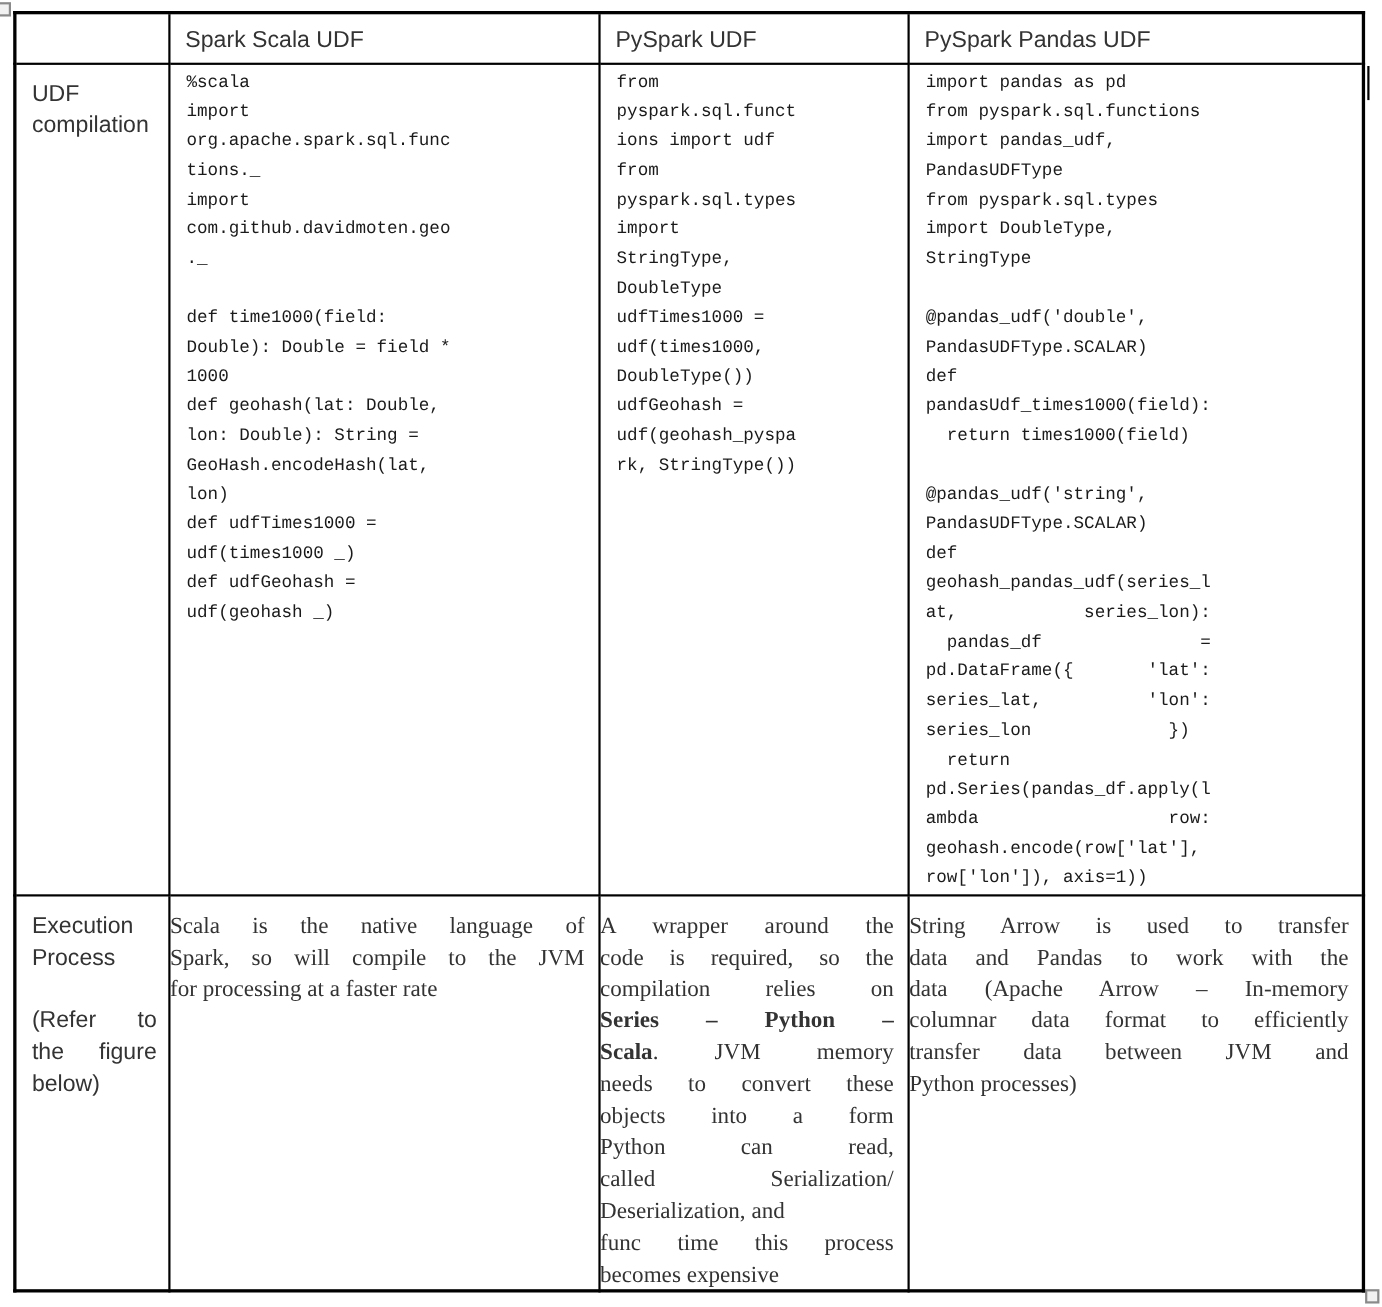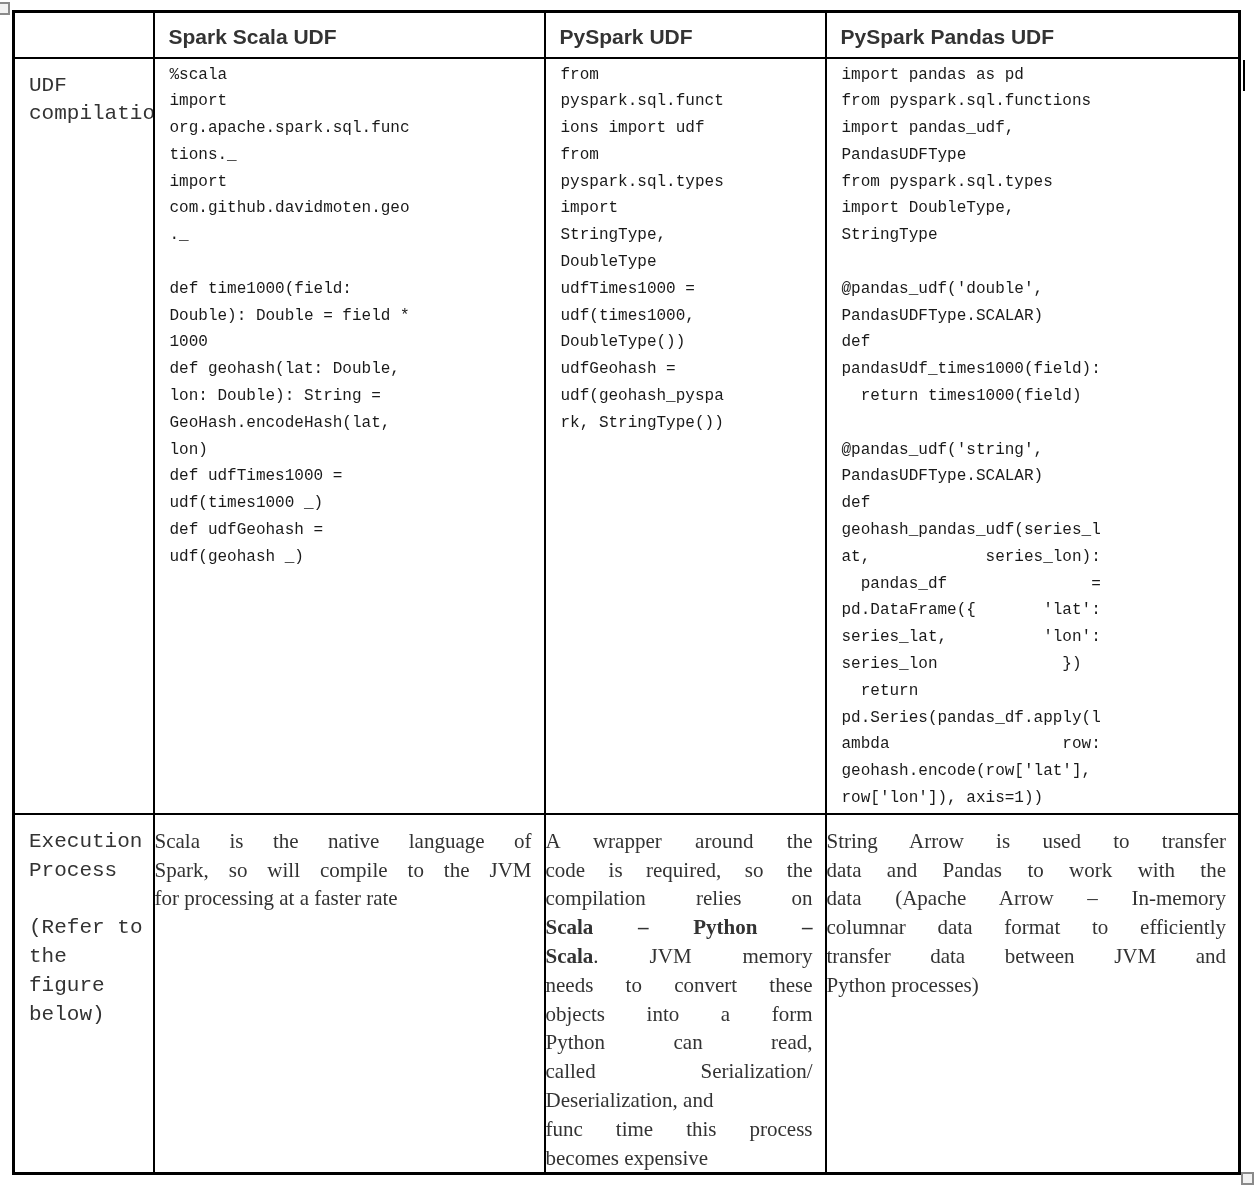--- a/index.html
+++ b/index.html
@@ -22,30 +22,30 @@
   }
   table.cmp th, table.cmp td{
     border:2px solid var(--border);
     vertical-align:top;
     overflow:hidden;
   }
   tr.r-head{height:46px;}
   tr.r-def{height:748px;}
   tr.r-exec{height:358px;margin-top:47px;}
   th.hcell{
-    text-align:left;font-weight:700;font-size:21px;line-height:28px;
+    text-align:left;font-weight:400;font-size:21px;line-height:28px;
     padding:10px 8px 0 14px;color:var(--body-text);
   }
   td.code-cell{padding:2px 12px 0 14px;}
   pre.code{
     margin:1px;white-space:pre;
     font-family:"Liberation Mono","DejaVu Sans Mono",monospace;
     font-size:16px;line-height:26.8px;color:var(--code-text);
   }
-  td.label-cell{padding:13px 10px 18px 14px;font-size:21px;line-height:28.8px;font-family:Liberation Mono, monospace;}
+  td.label-cell{padding:13px 10px 18px 14px;font-size:21px;line-height:28.8px;}
   td.text-cell{padding:12px 12px 0 0;font-size:21px;line-height:28.8px;font-family:Liberation Serif, serif;}
   .tline{min-height:28.8px;}
   .jl{text-align:justify;text-align-last:justify;}
   .bold{font-weight:700;}
   
   .handle{position:absolute;background:#f2f2f2;border:2px solid var(--handle-border);}
   .handle.tl{left:-3px;top:2px;width:13px;height:13px;}
   .handle.br{left:1241px;top:1172px;width:13px;height:13px;}
   .caret{position:absolute;left:1243px;top:60px;width:2px;height:31px;background:#000;}
 </style>
@@ -155,21 +155,21 @@
       </td>
       <td class="text-cell">
         <div class="tline jl">Scala is the native language of</div>
         <div class="tline jl">Spark, so will compile to the JVM</div>
         <div class="tline">for processing at a faster rate</div>
       </td>
       <td class="text-cell">
         <div class="tline jl">A wrapper around the</div>
         <div class="tline jl">code is required, so the</div>
         <div class="tline jl">compilation relies on</div>
-        <div class="tline jl bold">Scala – Python –</div>
+        <div class="tline jl bold">Series – Python –</div>
         <div class="tline jl"><span class="bold">Scala</span><span>. JVM memory</span></div>
         <div class="tline jl">needs to convert these</div>
         <div class="tline jl">objects into a form</div>
         <div class="tline jl">Python can read,</div>
         <div class="tline jl">called Serialization/</div>
         <div class="tline">Deserialization, and</div>
         <div class="tline jl">func time this process</div>
         <div class="tline">becomes expensive</div>
       </td>
       <td class="text-cell">

